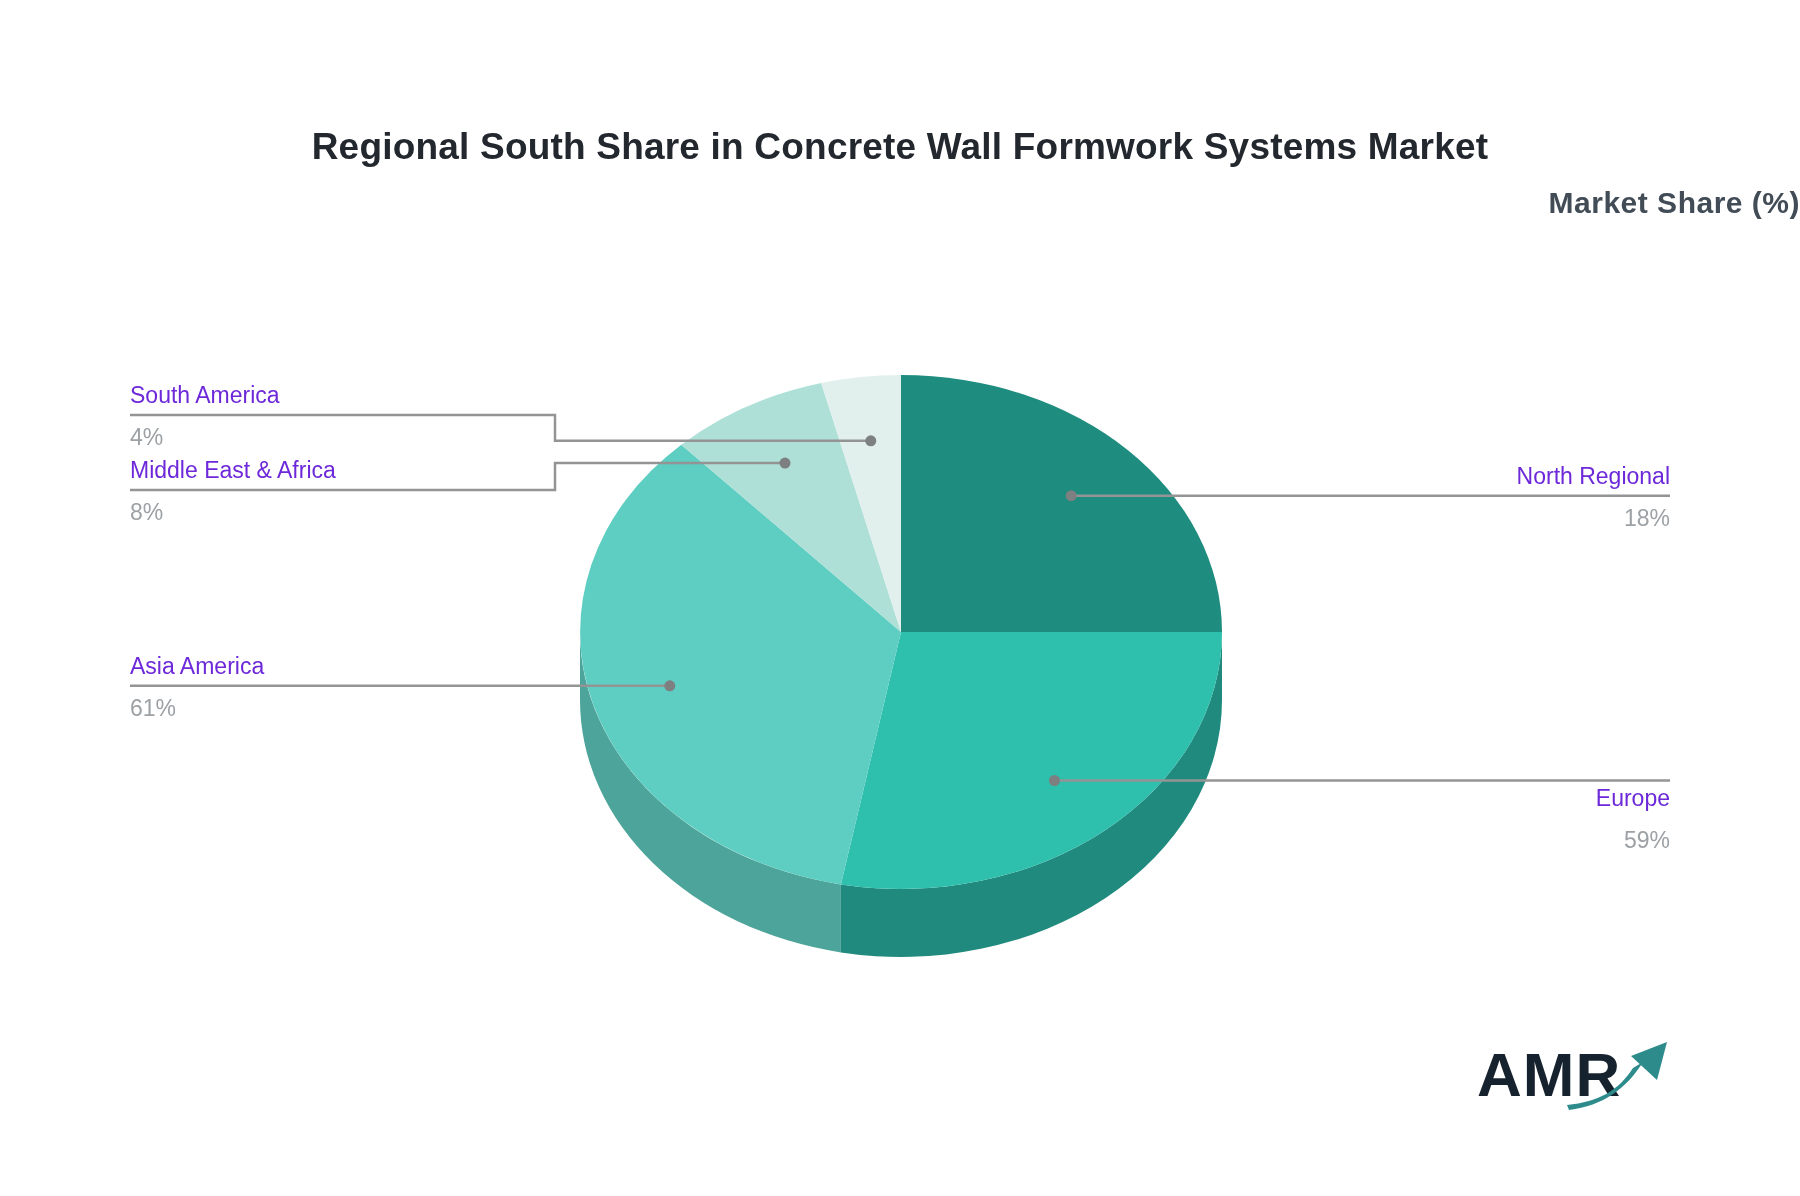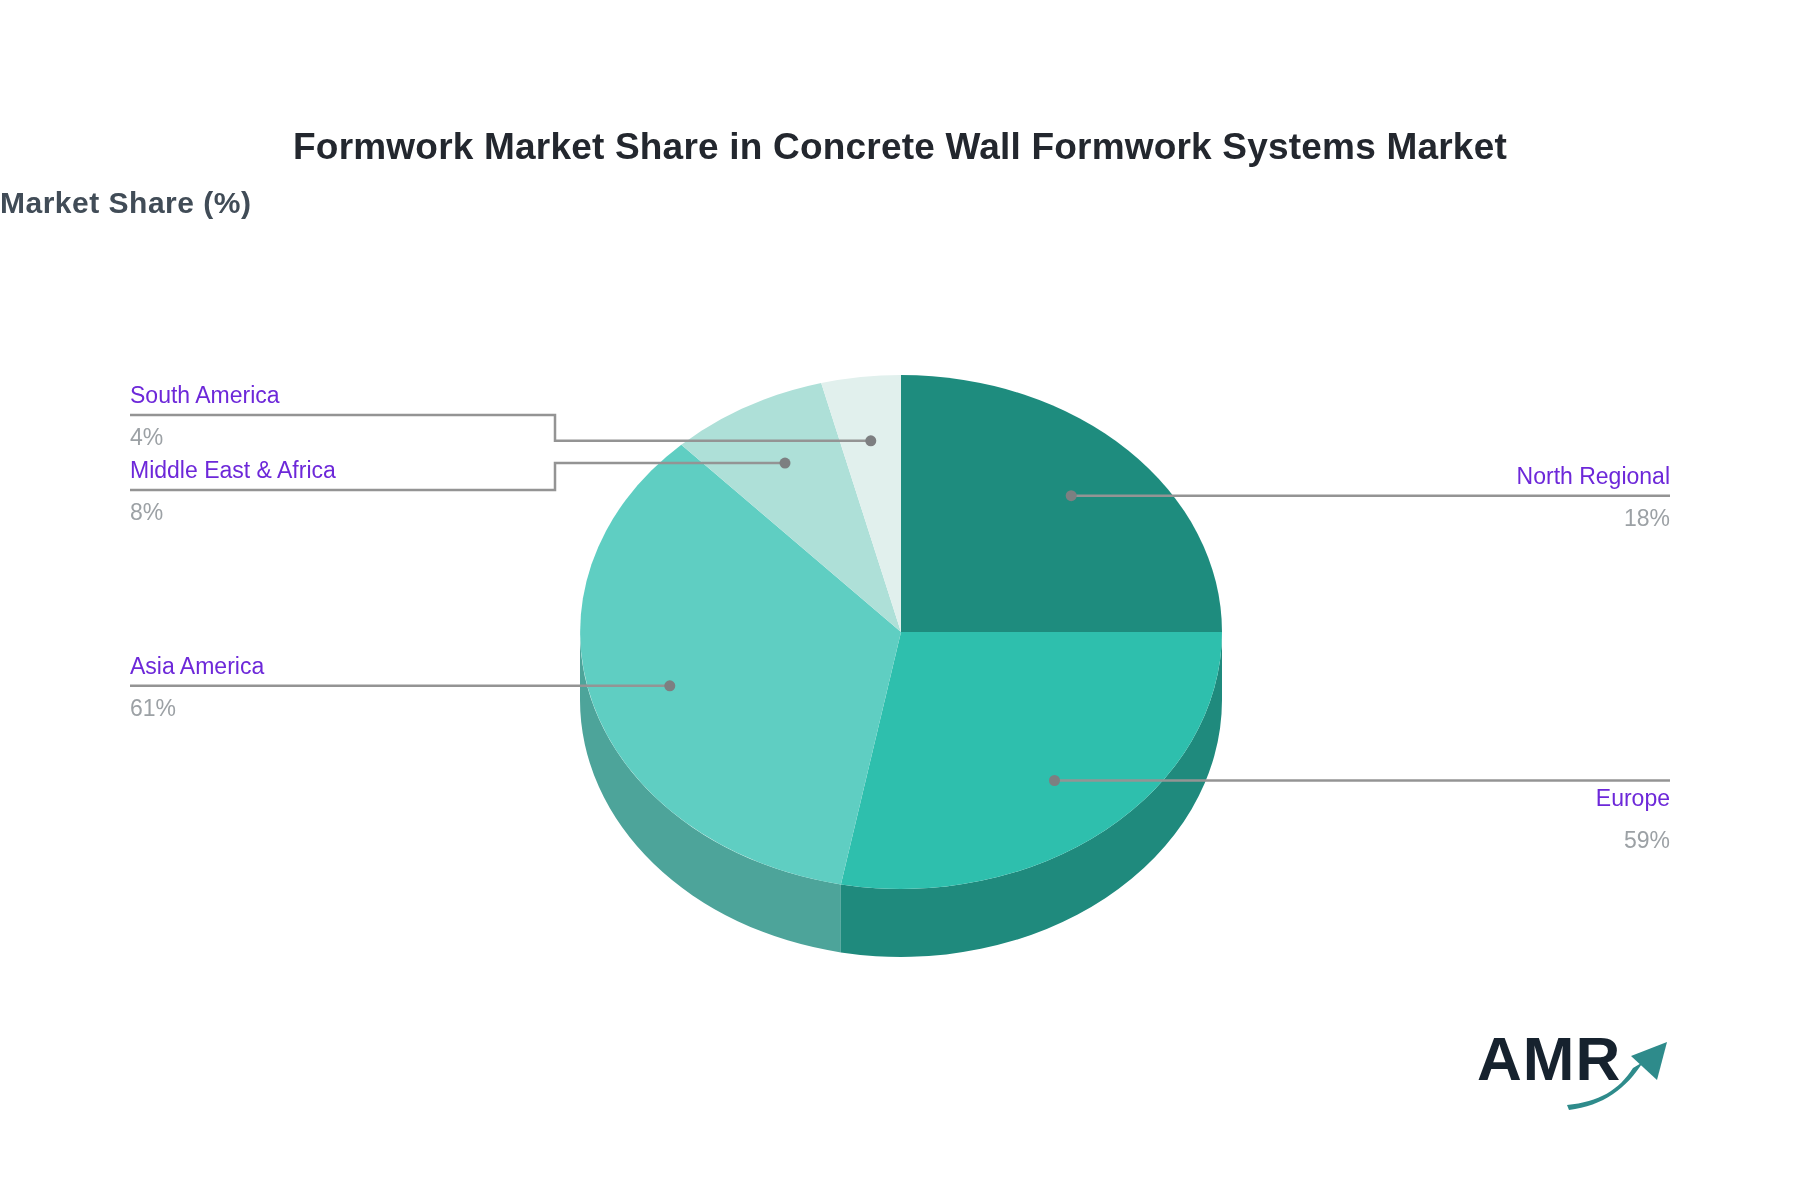--- a/index.html
+++ b/index.html
@@ -1,43 +1,43 @@
 <!DOCTYPE html>
 <html><head>
 <meta charset="utf-8">
 <style>
   html,body{margin:0;padding:0;background:#ffffff;}
   .page{position:relative;width:1800px;height:1196px;background:#ffffff;overflow:hidden;
         font-family:"Liberation Sans", sans-serif;}
   .title{position:absolute;left:0;top:126px;width:1800px;text-align:center;
          font-size:37px;font-weight:bold;color:#23272e;letter-spacing:0.2px;}
-  .subtitle{position:absolute;left:0;top:186px;width:1800px;text-align:left;
+  .subtitle{position:absolute;left:0;top:186px;width:1800px;text-align:right;
             font-size:30px;font-weight:bold;color:#414c57;letter-spacing:0.5px;}
   #pie{position:absolute;left:0;top:0;}
   .lbl{position:absolute;line-height:28px;}
   .lbl .name{font-size:23px;color:#6d28d9;line-height:28px;white-space:nowrap;}
   .lbl .pct{font-size:23px;color:#9ca1a5;margin-top:14px;line-height:28px;}
   .lbl.left{left:130px;text-align:left;}
   .lbl.right{right:130px;text-align:right;}
   .lbl.sa{top:381px;}
   .lbl.mea{top:456px;}
   .lbl.ap{top:652px;}
   .lbl.na{top:462px;}
   .lbl.eu{top:784px;}
   .logo{position:absolute;left:1477px;top:1028px;width:200px;height:90px;}
-  .logo .txt{position:absolute;left:0;top:0;font-size:62px;font-weight:bold;
+  .logo .txt{position:absolute;left:0;top:16px;font-size:62px;font-weight:bold;
              color:#16222e;letter-spacing:1px;line-height:62px;}
   .logo svg{position:absolute;left:78px;top:2px;}
 </style>
 </head>
 <body>
 
 <div class="page">
 
-  <div class="title">Formwork Market Share in Concrete Wall Formwork Systems Market</div>
+  <div class="title">Regional South Share in Concrete Wall Formwork Systems Market</div>
   <div class="subtitle">Market Share (%)</div>
 
   <svg id="pie" width="1800" height="1196" viewBox="0 0 1800 1196">
       <path d="M1222.0,632.0 L1222.0,700 A321 257 0 0 1 840.9,952.4 L840.9,884.4 A321 257 0 0 0 1222.0,632.0 Z" fill="#1f8a7d"></path>
       <path d="M840.9,884.4 L840.9,952.4 A321 257 0 0 1 580.0,700 L580.0,632.0 A321 257 0 0 0 840.9,884.4 Z" fill="#4da49a"></path>
       <path d="M901,632 L901.0,375.0 A321 257 0 0 1 1222.0,632.0 Z" fill="#1e8c7e"></path>
       <path d="M901,632 L1222.0,632.0 A321 257 0 0 1 840.9,884.4 Z" fill="#2ebfad"></path>
       <path d="M901,632 L840.9,884.4 A321 257 0 0 1 681.3,444.7 Z" fill="#5fcec2"></path>
       <path d="M901,632 L681.3,444.7 A321 257 0 0 1 821.2,383.1 Z" fill="#aee0d8"></path>
       <path d="M901,632 L821.2,383.1 A321 257 0 0 1 901.0,375.0 Z" fill="#e1f0ed"></path>

